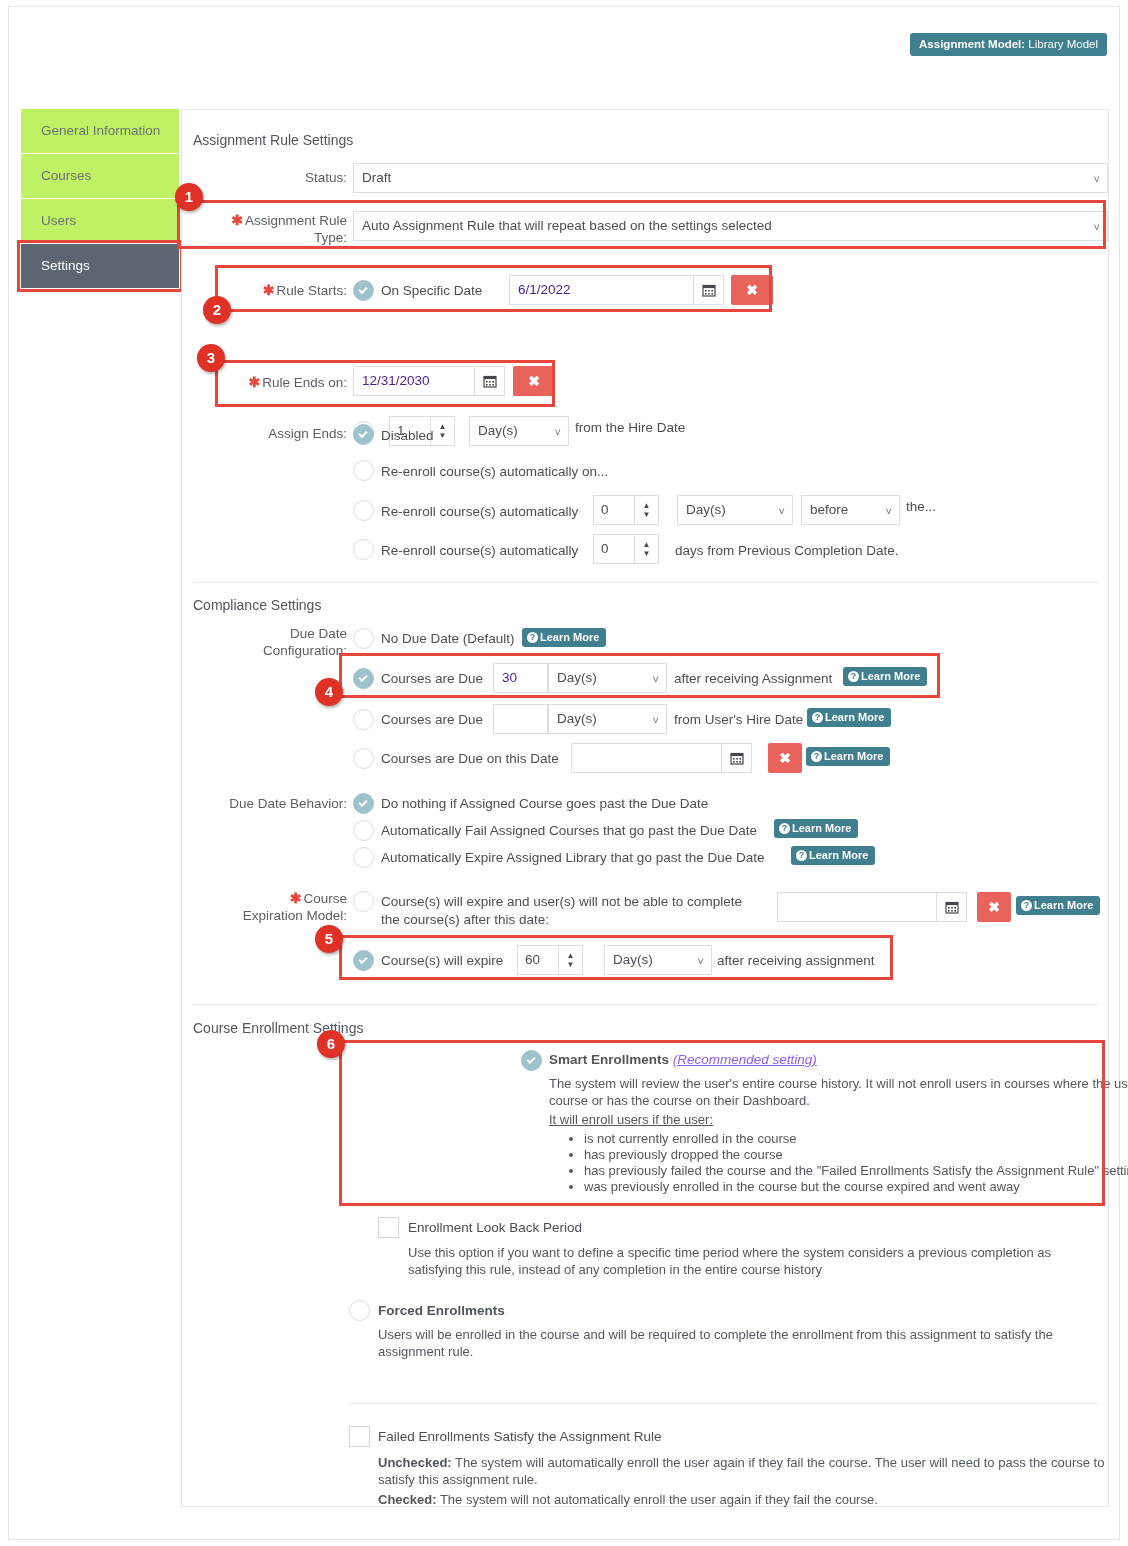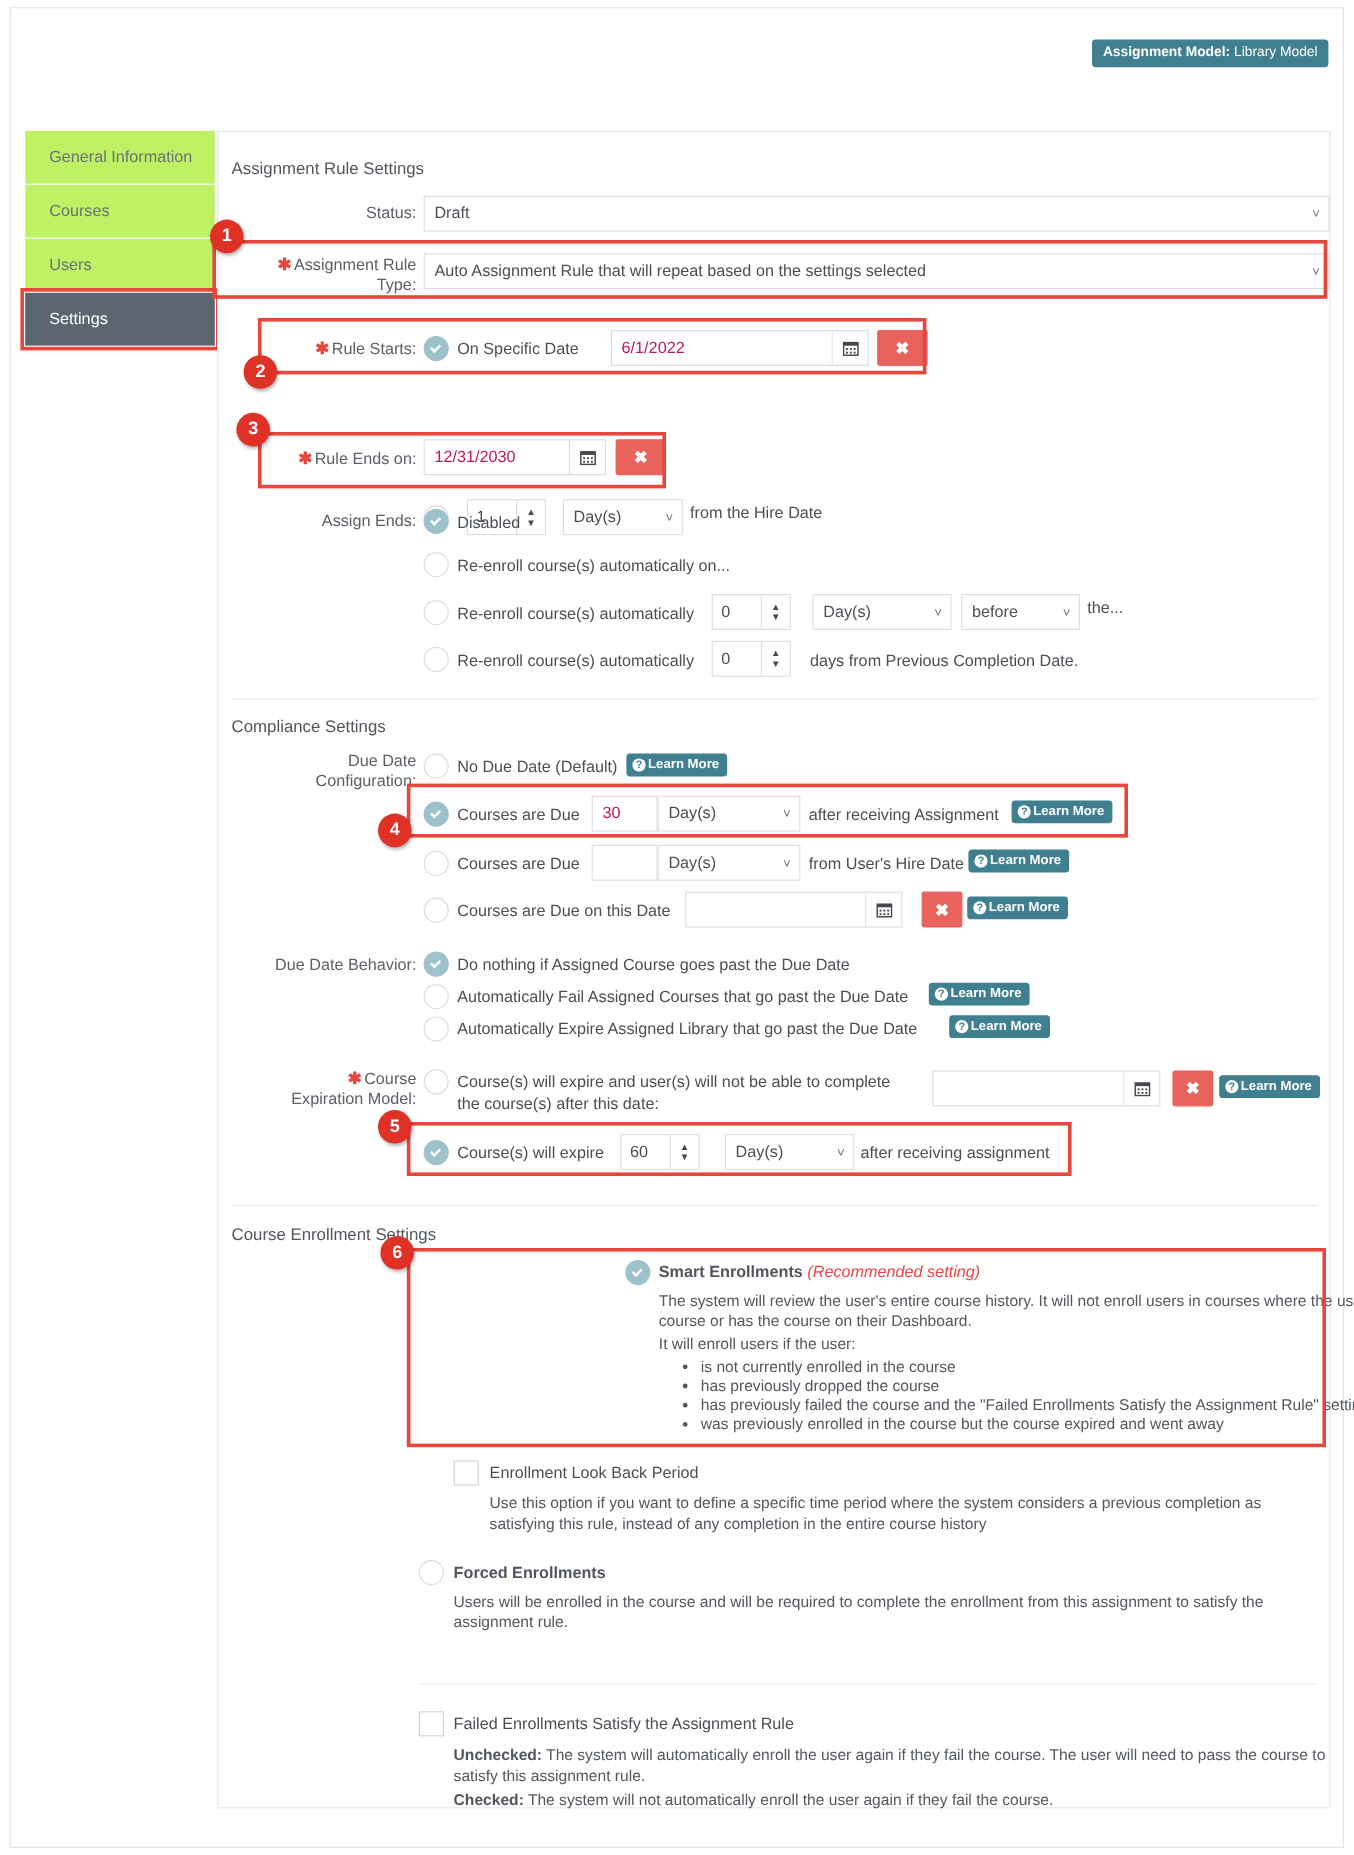--- a/index.html
+++ b/index.html
@@ -54,21 +54,21 @@
   
   .sel, .txt {
     background:#fff; border:1px solid #dcdfe2; height:30px;
     font-family:"Liberation Sans", sans-serif; font-size:13.5px; color:#4a4f54;
     padding:0 8px; line-height:28px; position:relative; white-space:nowrap;
     overflow:hidden;
   }
   .sel { padding-right:28px; }
   .sel .caret { position:absolute; right:7px; top:0; height:30px; line-height:30px;
                 font-size:11px; color:#6b7075; }
-  .txt { color:#be185d; }
+  .txt { color:#4c1d95; }
 
   
   .spin { display:inline-flex; border:1px solid #dcdfe2; height:30px; background:#fff;
           vertical-align:middle; }
   .spin .sv { width:40px; line-height:28px; padding-left:7px; font-size:13.5px; color:#4a4f54; }
   .spin .sb { width:24px; border-left:1px solid #dcdfe2; display:flex;
               flex-direction:column; align-items:center; justify-content:center;
               gap:1px; }
   .spin .sb i { font-style:normal; font-size:8px; line-height:8px; color:#45494e; }
 
@@ -370,24 +370,24 @@
     </div>
     <div class="opt-txt" style="position:absolute;left:535px;top:843px;">after receiving assignment</div>
 
     <div class="hr" style="position:absolute;left:11px;top:894px;width:905px;"></div>
 
     <div class="section-title" style="position:absolute;left:11px;top:910px;">Course Enrollment Settings</div>
 
     <span class="radio on" style="position:absolute;left:339px;top:940px;"></span>
     <div style="position:absolute;left:367px;top:942px;width:538px;">
       <span class="bold">Smart Enrollments</span>
-      <span class="ital" style="color:#ef4444;">(Recommended setting)</span>
+      <span class="ital" style="color:#8b5cf6;text-decoration:underline;">(Recommended setting)</span>
     </div>
     <div class="body-txt" style="position:absolute;left:367px;top:966px;width:718px;">The system will review the user's entire course history. It will not enroll users in courses where the user has completed the course or has the course on their Dashboard.</div>
-    <div class="body-txt" style="position:absolute;left:367px;top:1002px;">It will enroll users if the user:</div>
+    <div class="body-txt" style="position:absolute;left:367px;top:1002px;text-decoration:underline;">It will enroll users if the user:</div>
     <ul class="bul" style="position:absolute;left:380px;top:1017px;width:730px;">
       <li>is not currently enrolled in the course</li>
       <li>has previously dropped the course</li>
       <li>has previously failed the course and the "Failed Enrollments Satisfy the Assignment Rule" setting below is unchecked</li>
       <li>was previously enrolled in the course but the course expired and went away</li>
     </ul>
 
     <span class="cbox" style="position:absolute;left:196px;top:1107px;"></span>
     <div class="opt-txt" style="position:absolute;left:226px;top:1110px;">Enrollment Look Back Period</div>
     <div class="body-txt" style="position:absolute;left:226px;top:1135px;width:680px;">Use this option if you want to define a specific time period where the system considers a previous completion as satisfying this rule, instead of any completion in the entire course history</div>

